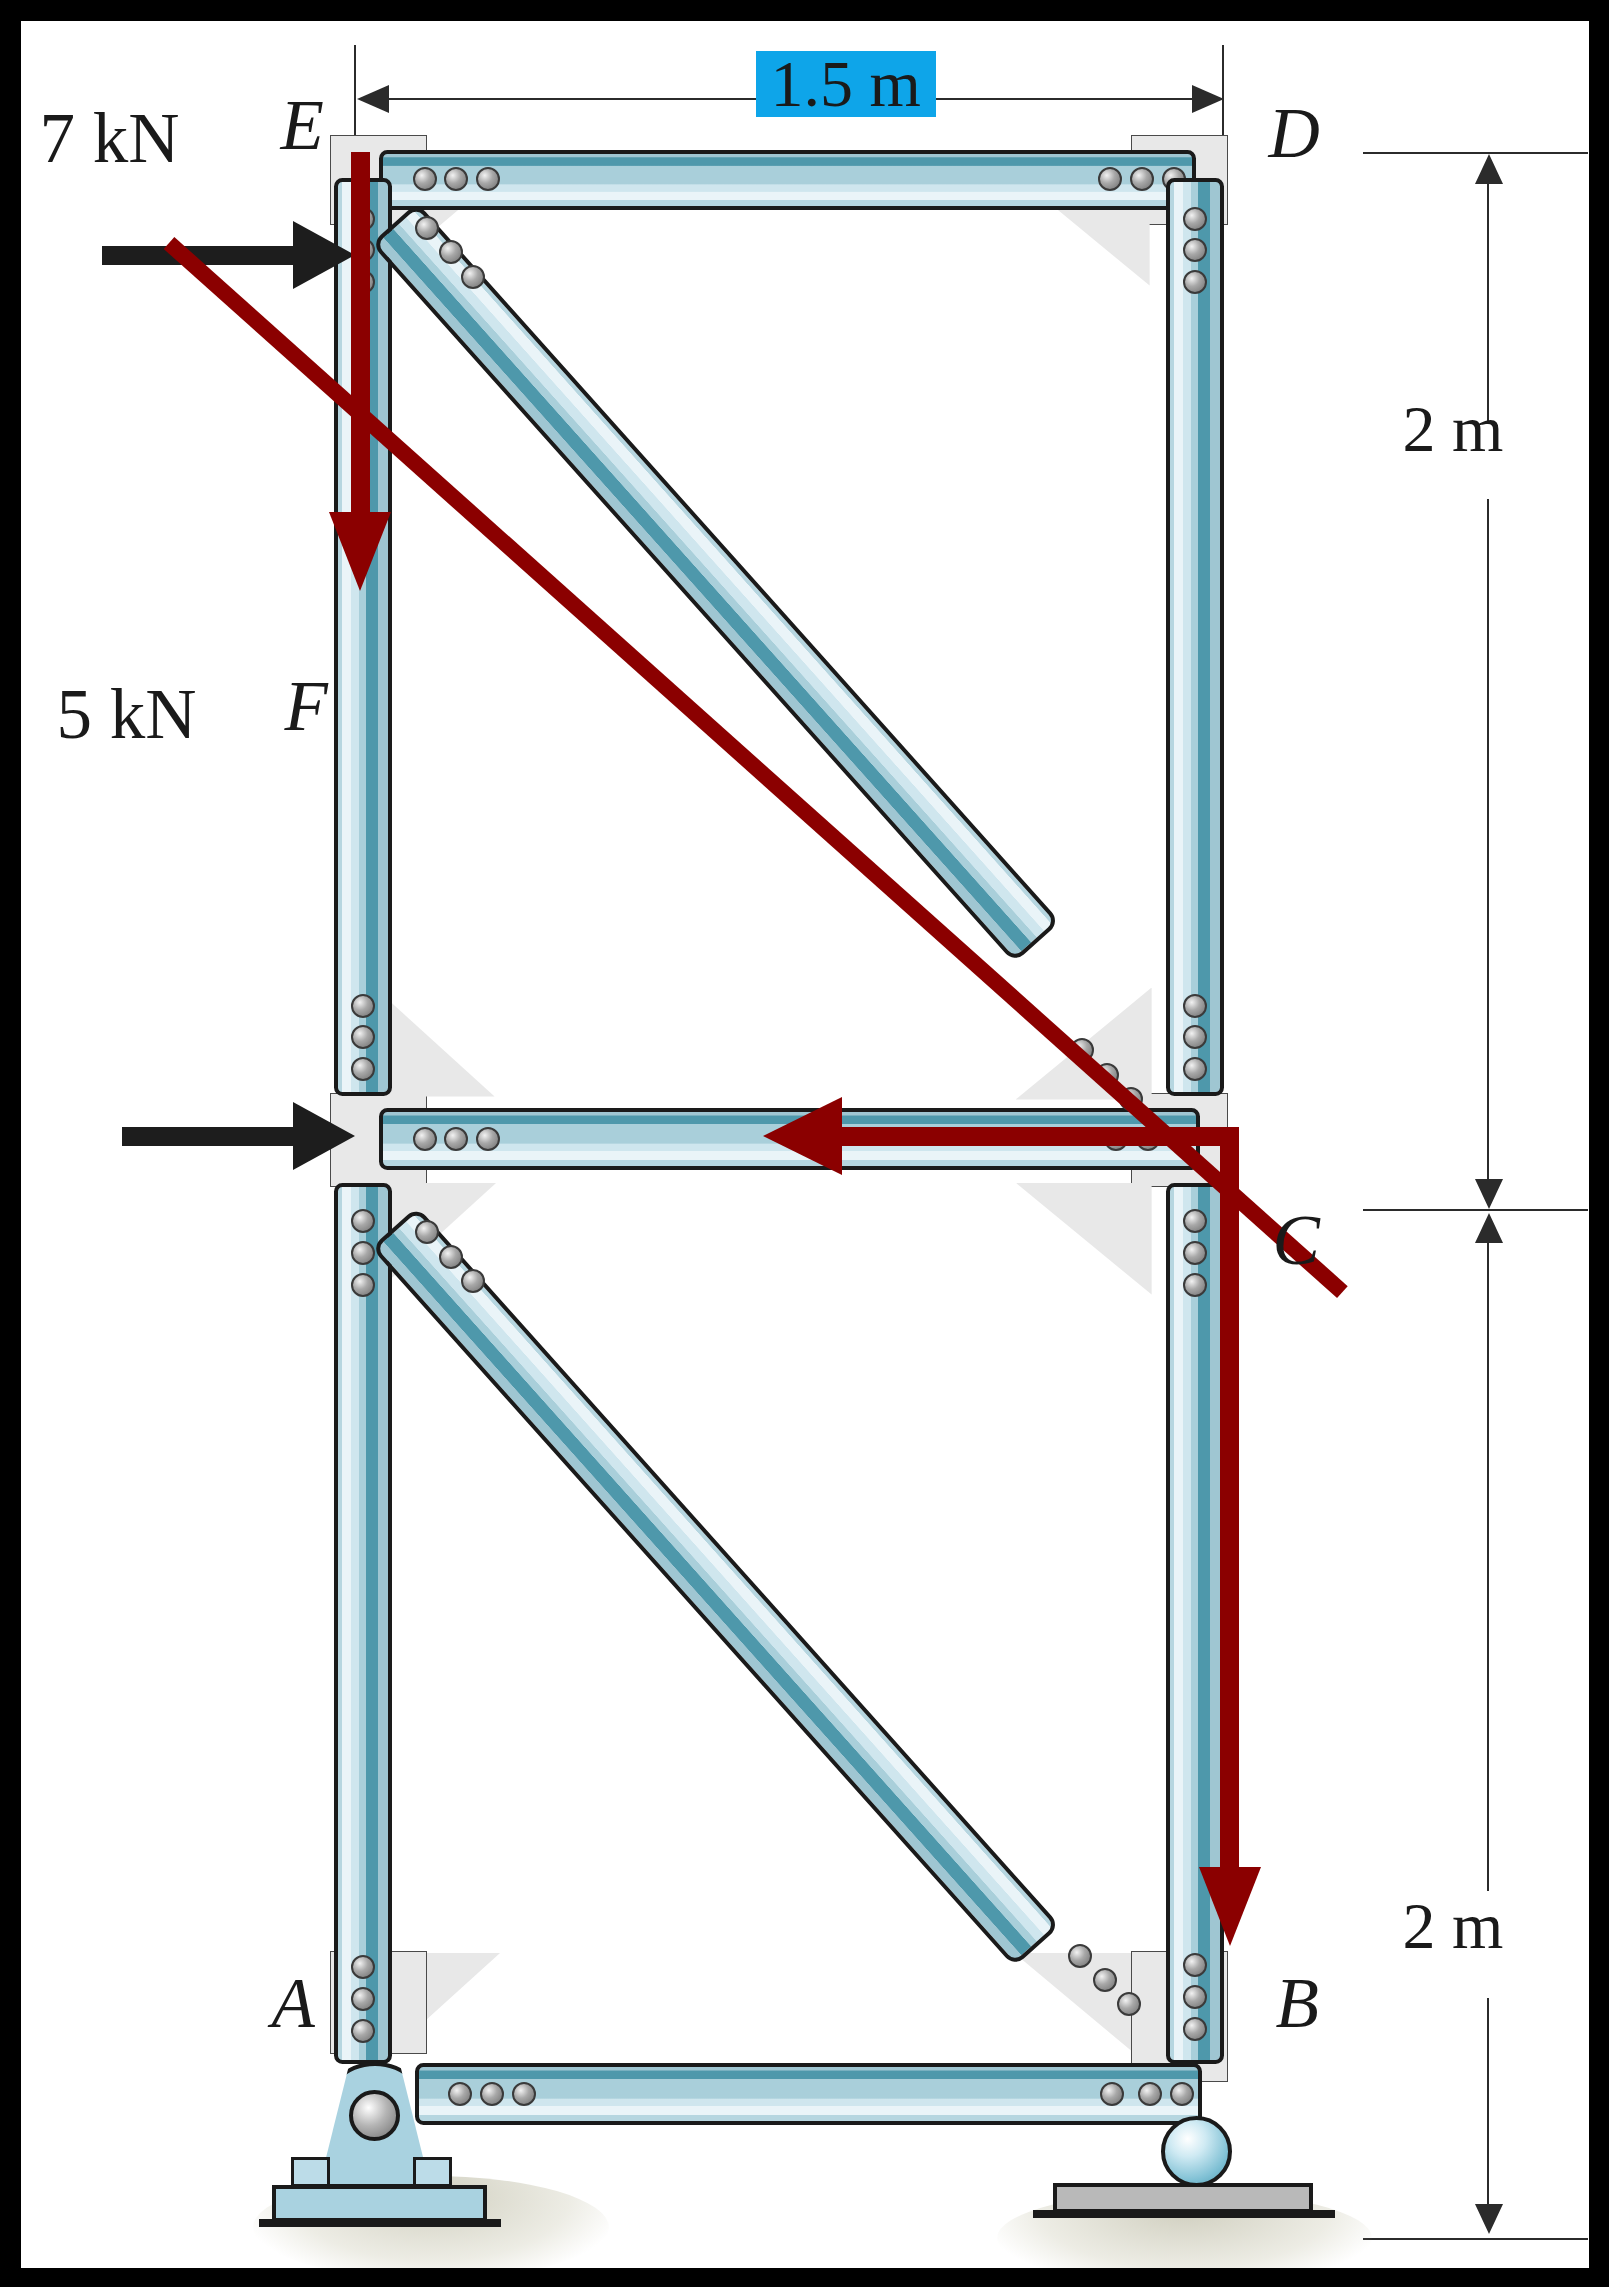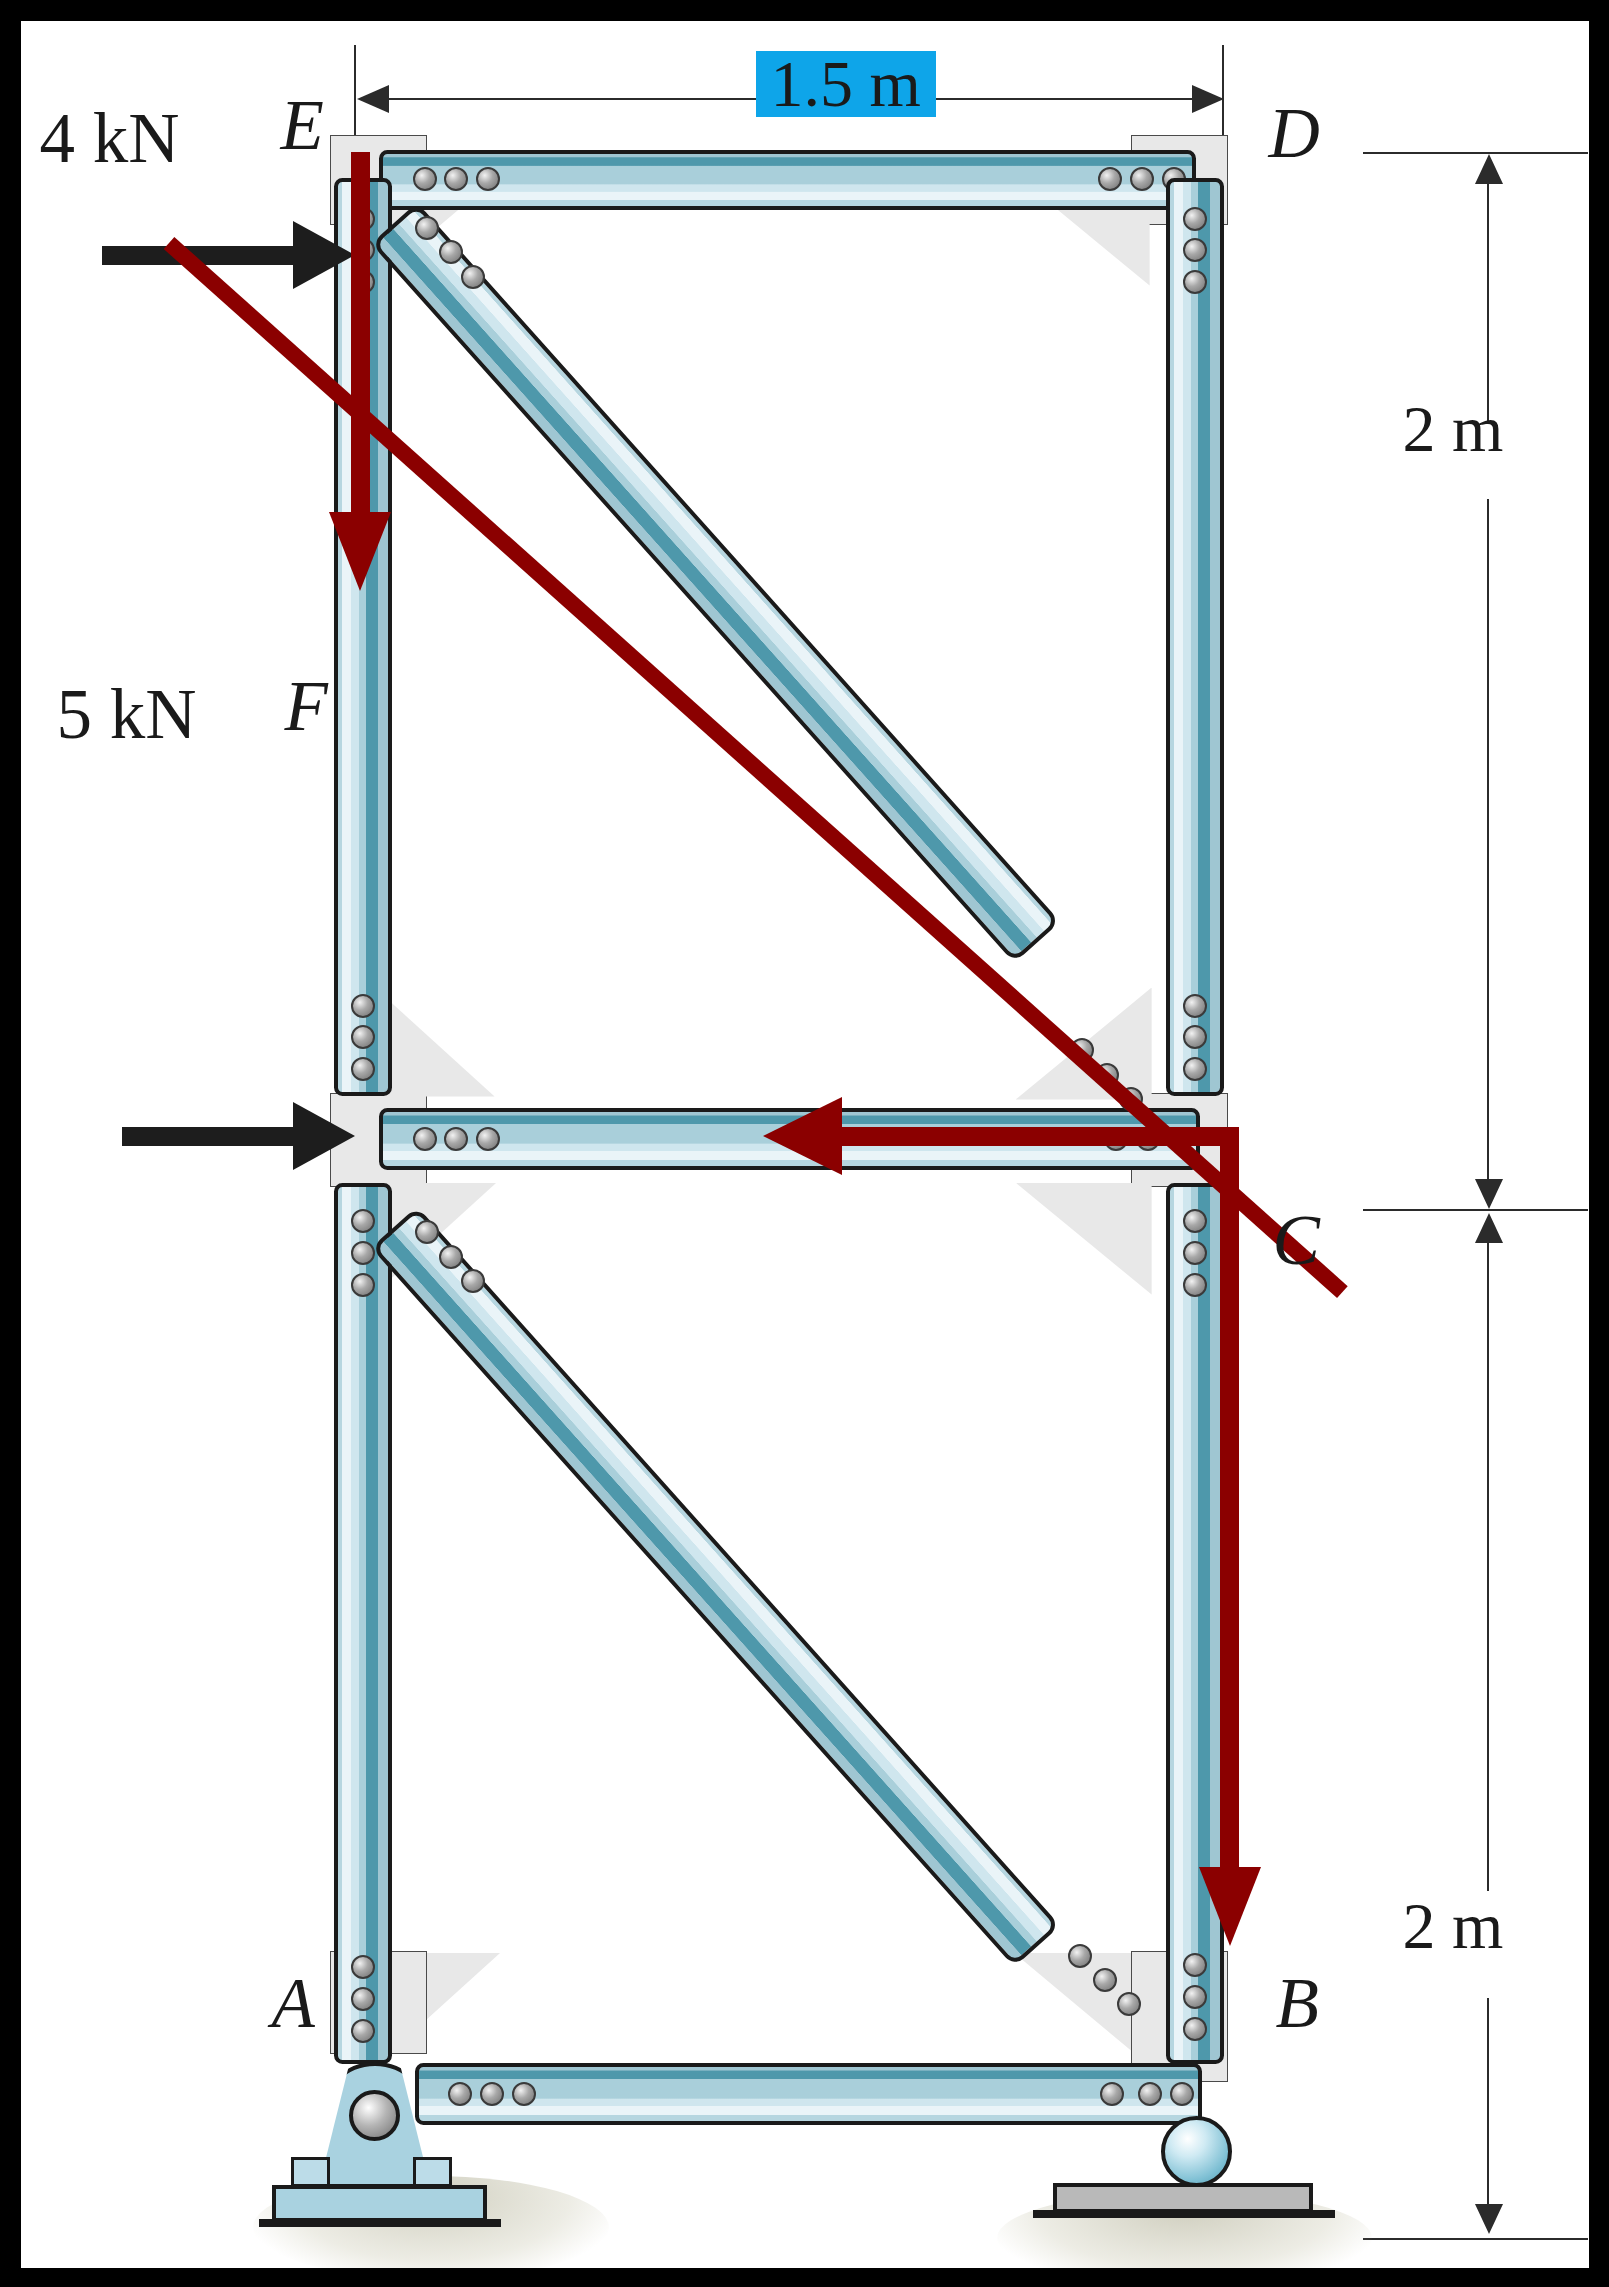--- a/index.html
+++ b/index.html
@@ -276,21 +276,21 @@
     <div class="bolt-blk" style="left:392px;top:2136px;width:39px;height:30px;"></div>
     <div class="ground-line" style="left:238px;top:2198px;width:242px;height:8.4px;"></div>
 
     <div class="shadow" style="left:976px;top:2170px;width:375px;height:94px;"></div>
     <div class="roller-ball" style="left:1140px;top:2095px;"></div>
     <div class="roller-plate" style="left:1032px;top:2162px;width:260px;height:30px;"></div>
     <div class="ground-line" style="left:1012px;top:2189px;width:302px;height:8.4px;"></div>
 
     <div class="force-shaft" style="left:81px;top:225px;width:208px;height:19px;"></div>
     <div class="force-head" style="left:272px;top:200px;border-top:34px solid transparent;border-bottom:34px solid transparent;border-left:62px solid #1d1d1d;"></div>
-    <div class="lbl lbl-force" style="left:19px;top:82px;">4 kN</div>
+    <div class="lbl lbl-force" style="left:19px;top:82px;">7 kN</div>
 
     <div class="force-shaft" style="left:101px;top:1106px;width:187px;height:19px;"></div>
     <div class="force-head" style="left:272px;top:1081px;border-top:34px solid transparent;border-bottom:34px solid transparent;border-left:62px solid #1d1d1d;"></div>
     <div class="lbl lbl-force" style="left:36px;top:658px;">5 kN</div>
 
     <div class="red-line" style="left:148px;top:214px;width:1574px;height:16px;transform:rotate(41.8deg);"></div>
 
     <div class="red-shaft" style="left:330px;top:131px;width:19px;height:365px;"></div>
     <div class="red-head" style="left:308px;top:491px;border-left:31px solid transparent;border-right:31px solid transparent;border-top:79px solid #8B0000;"></div>
 

